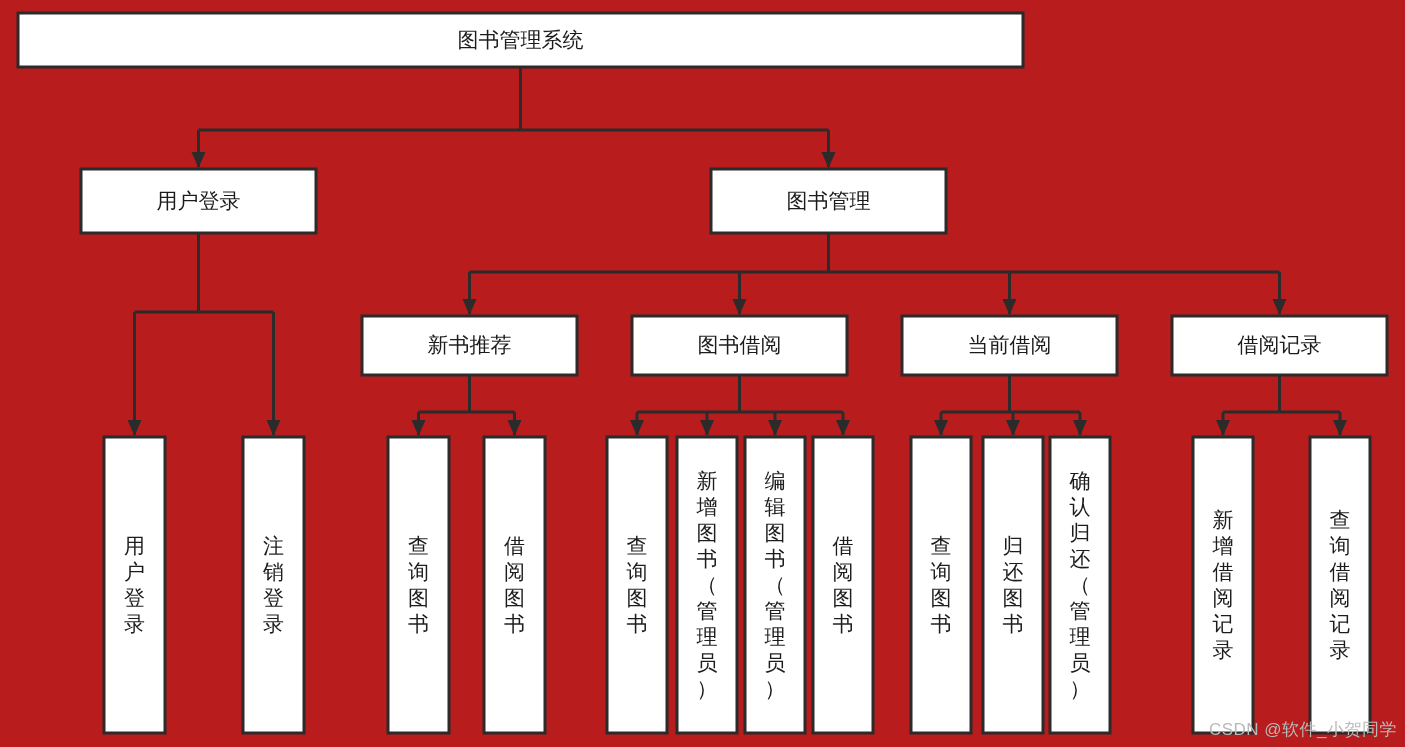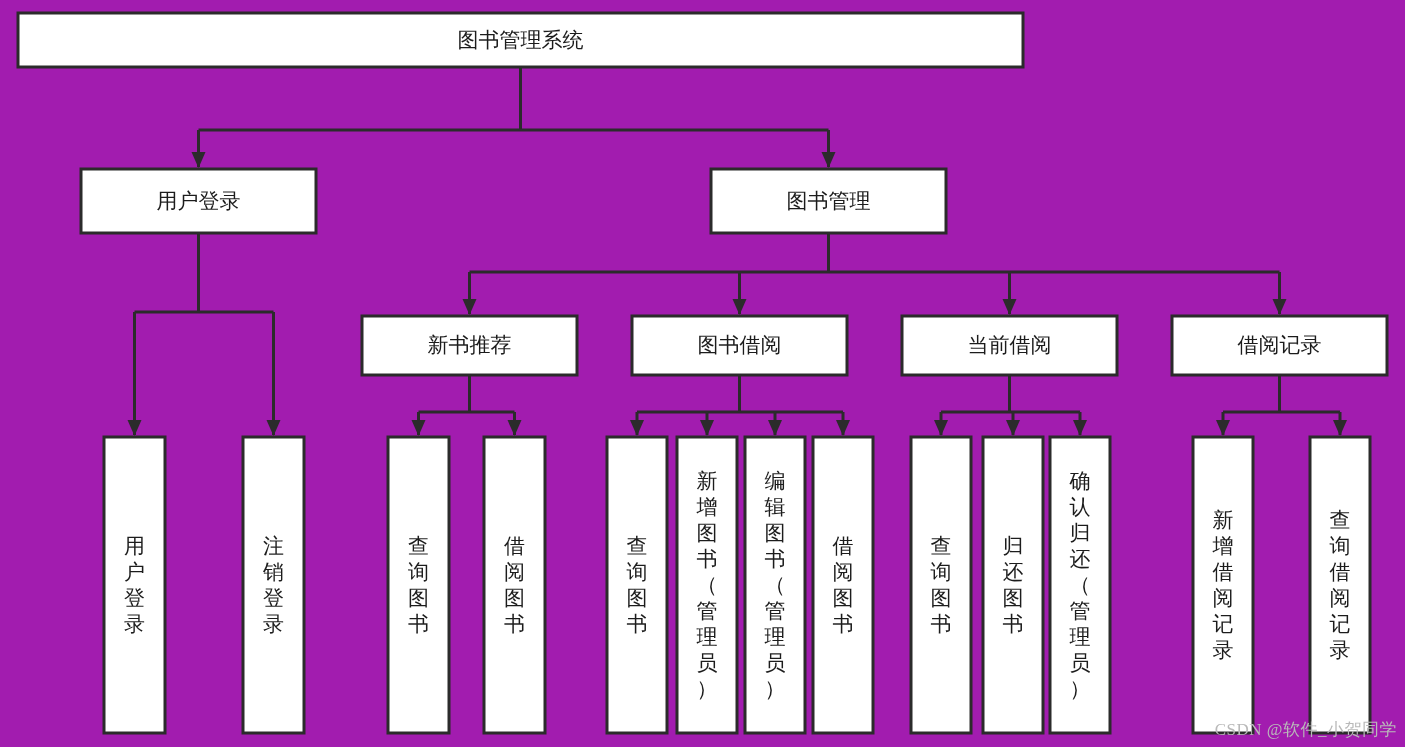--- a/index.html
+++ b/index.html
@@ -10,21 +10,21 @@
   body {
     width: 1405px;
     height: 747px;
     font-family: "Liberation Sans", "DejaVu Sans", sans-serif;
     overflow: hidden;
   }
   #diagram-root {
     position: relative;
     width: 1405px;
     height: 747px;
-    background: #a21caf;
+    background: #b91c1c;
   }
   svg#tree-svg {
     position: absolute;
     left: 0;
     top: 0;
     width: 1405px;
     height: 747px;
   }
   .node-box {
     fill: #ffffff;
@@ -50,21 +50,21 @@
   .node-label-v {
     font-family: "Liberation Sans", "DejaVu Sans", sans-serif;
     font-size: 21px;
     fill: #1c1c1c;
     text-anchor: middle;
   }
   .watermark {
     position: absolute;
     right: 8px;
     bottom: 6px;
-    font-family: Liberation Serif, serif;
+    font-family: Liberation Sans, sans-serif;
     font-size: 17px;
     color: #b9b9b9;
     letter-spacing: 0.5px;
     white-space: nowrap;
     user-select: none;
   }
 </style>
 </head>
 <body>
 

